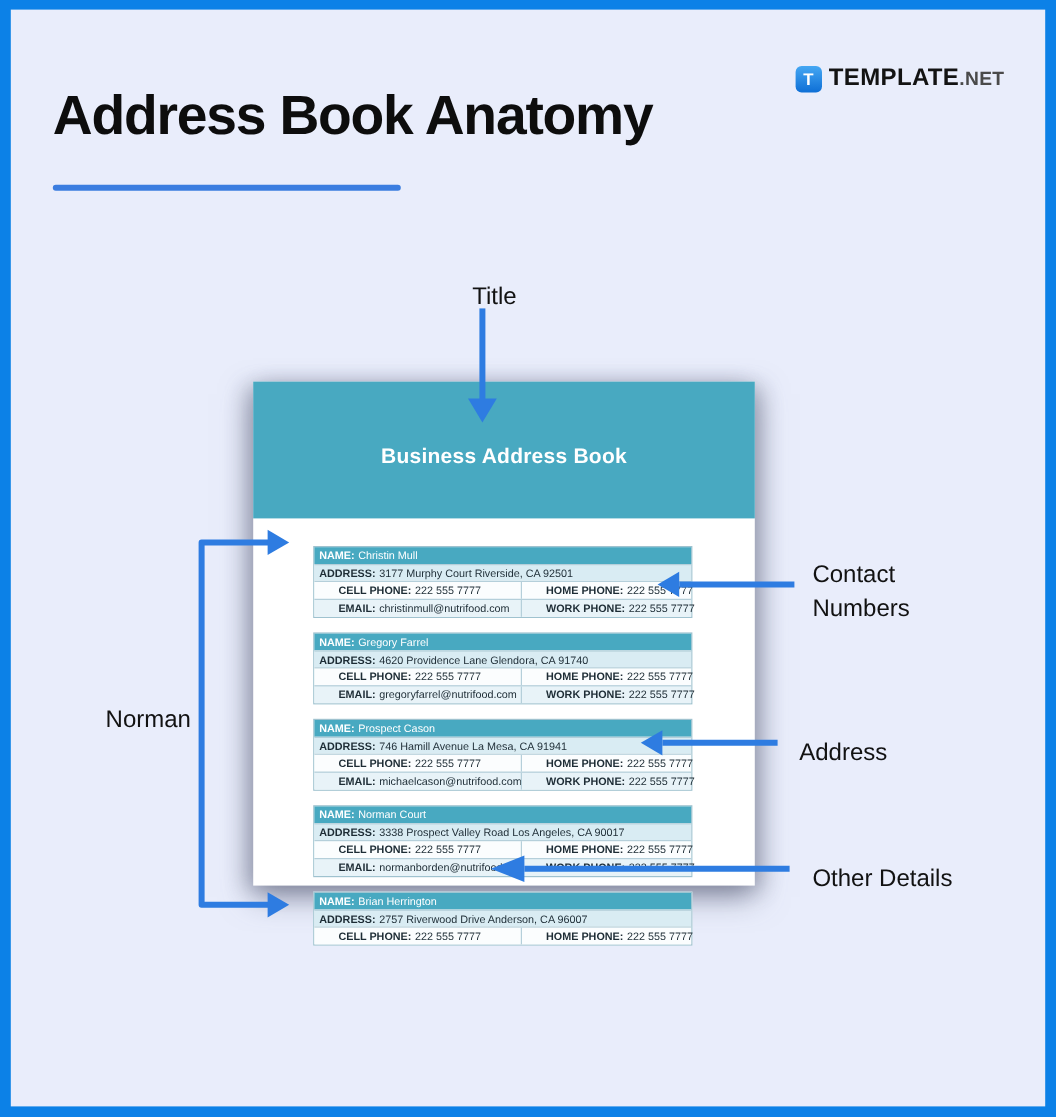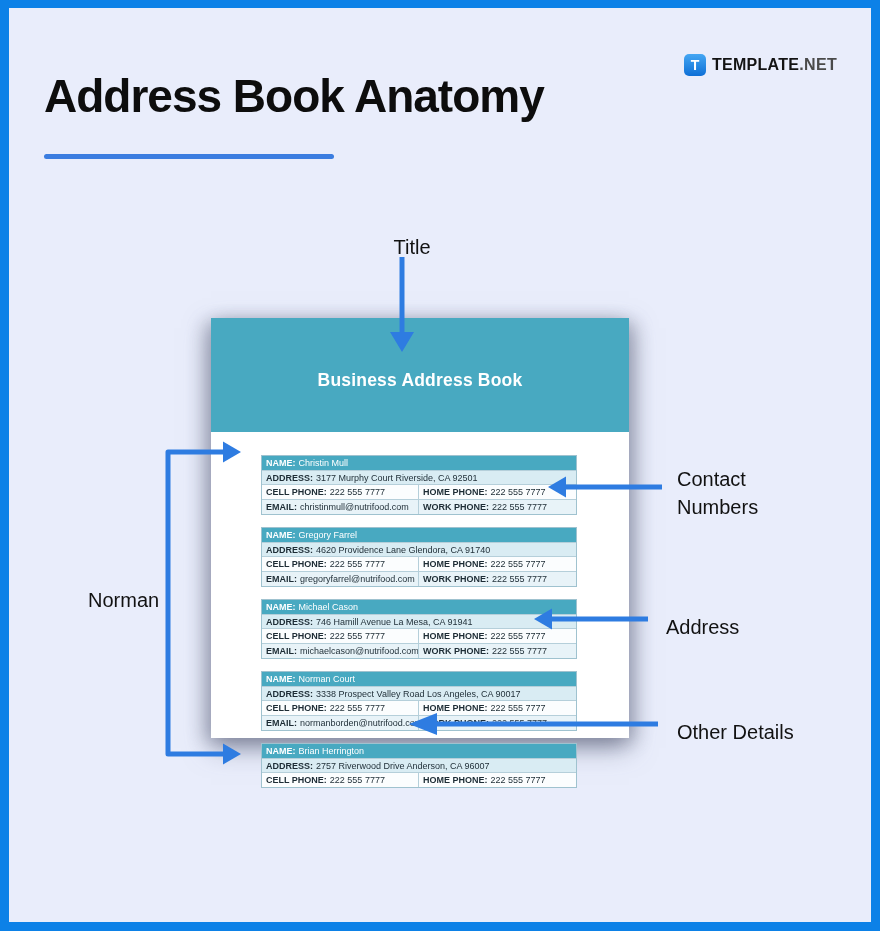--- a/index.html
+++ b/index.html
@@ -28,21 +28,21 @@
   .brand {
     position:absolute; right:34px; top:46px;
     display:flex; align-items:center; gap:6px;
   }
   .brand-icon {
     width:22px; height:22px; border-radius:5px;
     background:linear-gradient(180deg,#45a7f3 0%,#0e6fd6 100%);
     color:#fff; font-size:14px; font-weight:700;
     display:flex; align-items:center; justify-content:center;
   }
-  .brand-name { font-size:16px; font-weight:700; color:#131313; letter-spacing:.3px; }
+  .brand-name { font-size:20px; font-weight:700; color:#131313; letter-spacing:.3px; }
   .brand-tld  { font-size:16px; font-weight:700; color:#4a4a4a; letter-spacing:.3px; }
 
   
   .anno {
     position:absolute; font-size:20px; color:#121212; line-height:28px;
   }
   .anno-title { left:350px; top:225px; width:106px; text-align:center; }
   .anno-names { left:79px; top:578px; }
   .anno-contact { left:668px; top:457px; width:112px; }
   .anno-address { left:657px; top:605px; }
@@ -67,21 +67,21 @@
   }
   .entries { position:absolute; left:50px; top:137px; width:316px; }
   .entry {
     border:1px solid #9fc2cf; margin-bottom:12px;
     font-size:9px; color:#1d2c35; background:#fff;
   }
   .row { height:14px; line-height:14px; padding:0 4px; overflow:hidden; white-space:nowrap; }
   .row-name { background:#48a9c1; color:#ffffff; }
   .row-addr { background:#d9ecf3; border-top:1px solid #b5cfda; }
   .row-2col { display:flex; border-top:1px solid #b5cfda; }
-  .row-2col .cell { flex:0 0 50%; height:14px; line-height:14px; padding:0 4px; overflow:hidden; white-space:nowrap; }
+  .row-2col .cell { flex:0 0 50%; height:14px; line-height:14px; padding:0 4px; overflow:hidden; white-space:nowrap;margin-left:16px; }
   .row-2col .cell:first-child { border-right:1px solid #b5cfda; }
   .row-phone { background:#fbfdfe; }
   .row-email { background:#e8f3f8; }
   .lbl { font-weight:700; margin-right:3px; }
 
   
   .arrow-layer {
     position:absolute; left:0; top:0; width:880px; height:931px;
     pointer-events:none; z-index:6;
   }
@@ -132,21 +132,21 @@
           <div class="cell"><span class="lbl">CELL PHONE:</span><span>222 555 7777</span></div>
           <div class="cell"><span class="lbl">HOME PHONE:</span><span>222 555 7777</span></div>
         </div>
         <div class="row-2col row-email">
           <div class="cell"><span class="lbl">EMAIL:</span><span>gregoryfarrel@nutrifood.com</span></div>
           <div class="cell"><span class="lbl">WORK PHONE:</span><span>222 555 7777</span></div>
         </div>
       </div>
 
       <div class="entry">
-        <div class="row row-name"><span class="lbl">NAME:</span><span>Michael Cason</span></div>
+        <div class="row row-name"><span class="lbl">NAME:</span><span>Prospect Cason</span></div>
         <div class="row row-addr"><span class="lbl">ADDRESS:</span><span>746 Hamill Avenue La Mesa, CA 91941</span></div>
         <div class="row-2col row-phone">
           <div class="cell"><span class="lbl">CELL PHONE:</span><span>222 555 7777</span></div>
           <div class="cell"><span class="lbl">HOME PHONE:</span><span>222 555 7777</span></div>
         </div>
         <div class="row-2col row-email">
           <div class="cell"><span class="lbl">EMAIL:</span><span>michaelcason@nutrifood.com</span></div>
           <div class="cell"><span class="lbl">WORK PHONE:</span><span>222 555 7777</span></div>
         </div>
       </div>

